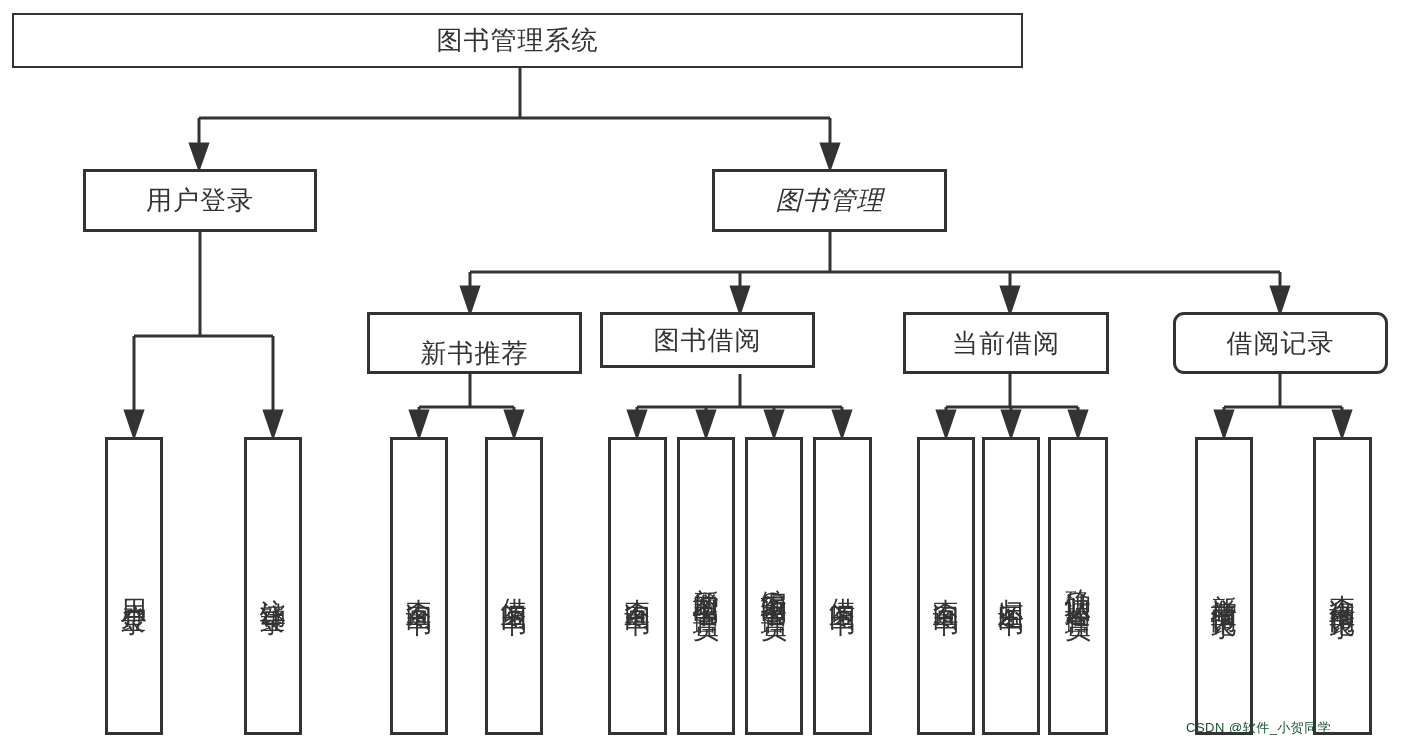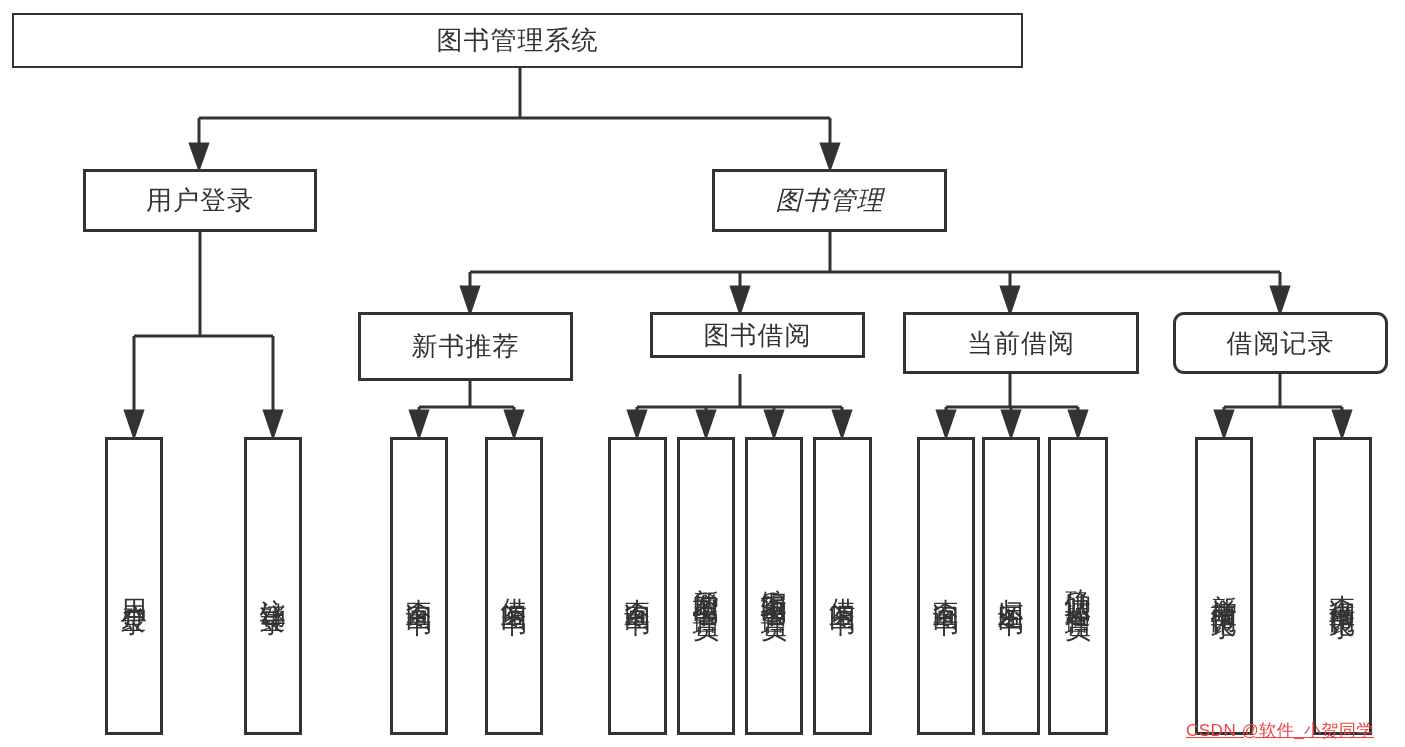--- a/index.html
+++ b/index.html
@@ -45,26 +45,25 @@
     font-size: 26px;
     letter-spacing: 4px;
     line-height: 1.1;
     color: #333333;
     white-space: nowrap;
   }
   .watermark {
     position: absolute;
     left: 1186px;
     top: 719px;
-    font-size: 17px;
+    font-size: 13px;
     letter-spacing: 0.5px;
-    color: #ef4444;
+    color: #14532d;
     white-space: nowrap;
     z-index: 5;
-    text-decoration: underline;
   }
 </style>
 </head>
 <body>
 
 <div class="canvas">
 
   <svg class="wires" viewBox="0 0 1405 747" xmlns="http://www.w3.org/2000/svg">
     <g stroke="#333333" stroke-width="3" fill="#333333">
 
@@ -147,27 +146,27 @@
     <span class="hlabel">图书管理系统</span>
   </div>
 
   <div class="box" style="left:83px; top:169px; width:234px; height:63px;">
     <span class="hlabel">用户登录</span>
   </div>
   <div class="box" style="left:712px; top:169px; width:235px; height:63px;font-style:italic;">
     <span class="hlabel">图书管理</span>
   </div>
 
-  <div class="box" style="left:358px; top:312px; width:215px; height:69px;">
+  <div class="box" style="left:367px; top:312px; width:215px; height:62px;align-items:flex-end;">
     <span class="hlabel">新书推荐</span>
   </div>
-  <div class="box" style="left:650px; top:312px; width:215px; height:46px;">
+  <div class="box" style="left:600px; top:312px; width:215px; height:56px;">
     <span class="hlabel">图书借阅</span>
   </div>
-  <div class="box" style="left:903px; top:312px; width:236px; height:62px;">
+  <div class="box" style="left:903px; top:312px; width:206px; height:62px;">
     <span class="hlabel">当前借阅</span>
   </div>
   <div class="box" style="left:1173px; top:312px; width:215px; height:62px;border-radius:11px;">
     <span class="hlabel">借阅记录</span>
   </div>
 
   <div class="box" style="left:105px; top:437px; width:58px; height:298px;">
     <span class="vlabel">用户登录</span>
   </div>
   <div class="box" style="left:244px; top:437px; width:58px; height:298px;">

